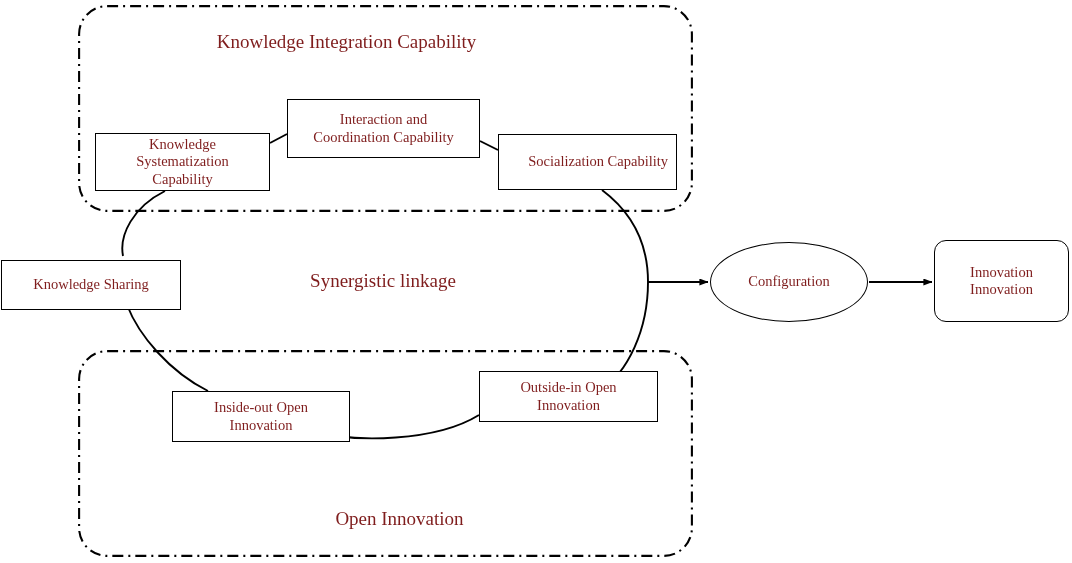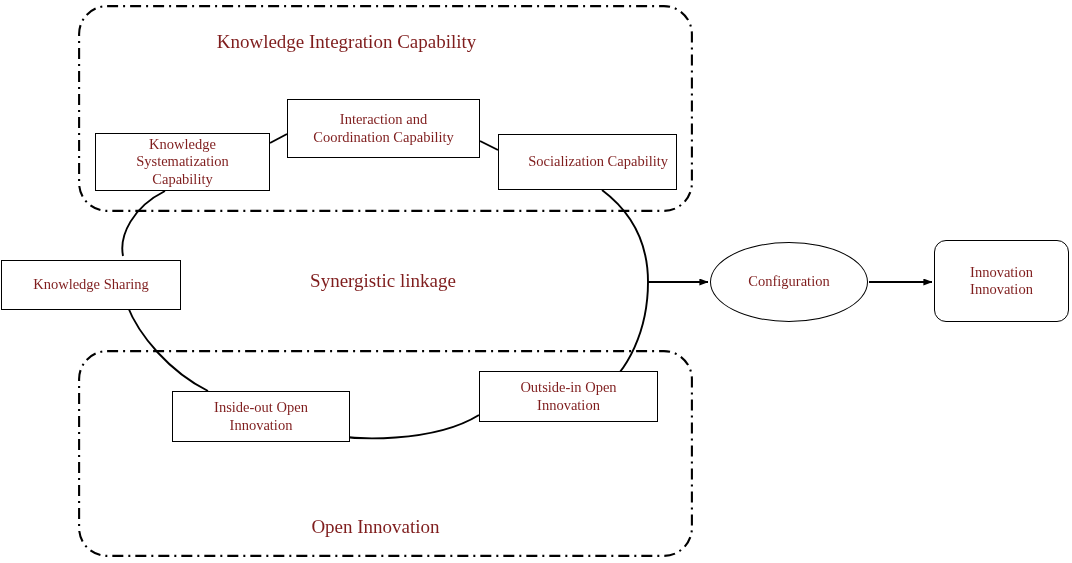--- a/index.html
+++ b/index.html
@@ -100,21 +100,21 @@
 
     <path d="M 208,391 C 170,372 139,336 127,305" fill="none" stroke="#000000" stroke-width="1.9"></path>
 
     <line x1="648" y1="282" x2="708" y2="282" stroke="#000000" stroke-width="1.9" marker-end="url(#arrowhead)"></line>
 
     <line x1="869" y1="282" x2="932" y2="282" stroke="#000000" stroke-width="1.9" marker-end="url(#arrowhead)"></line>
   </svg>
 
   <div class="group-label" style="left:0px; top:31px; width:693px;">Knowledge Integration Capability</div>
 
-  <div class="group-label" style="left:68px; top:508px; width:615px;margin-top:8px;">Open Innovation</div>
+  <div class="group-label" style="left:92px; top:508px; width:615px;">Open Innovation</div>
 
   <div class="free-label" style="left:263px; top:270px; width:240px;">Synergistic linkage</div>
 
   <div class="node" style="left:95px; top:133px; width:175px; height:58px;">
     <span>
       <span>Knowledge</span>
       <span>Systematization</span>
       <span>Capability</span>
     </span>
   </div>

